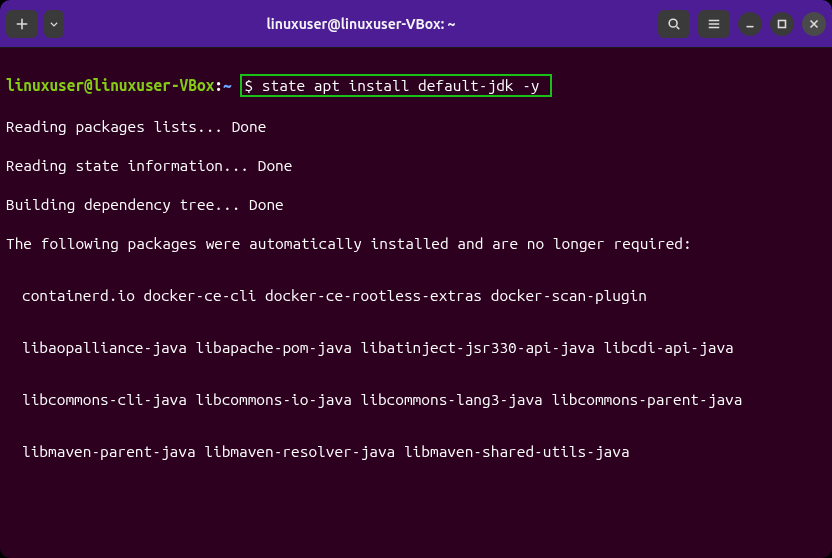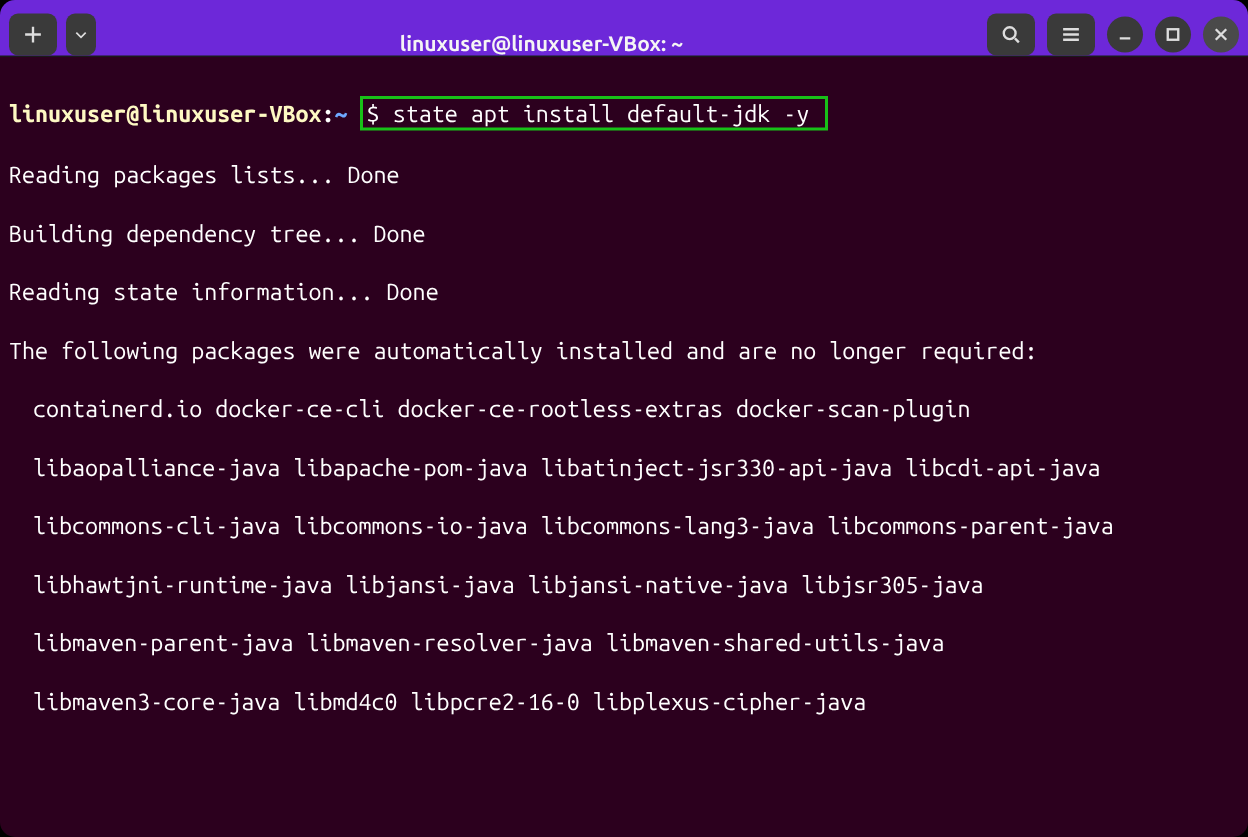--- a/index.html
+++ b/index.html
@@ -6,24 +6,24 @@
   body {
     width: 832px;
     height: 558px;
     background: #000;
     font-family: 'Ubuntu Mono', 'DejaVu Sans Mono', monospace;
     font-size: 15.5px;
     overflow: hidden;
     border-radius: 10px;
   }
   .titlebar {
-    height: 38px;
-    background: #6d28d9;
+    height: 48px;
+    background: #4c1d95;
     display: flex;
-    align-items: flex-end;
+    align-items: center;
     padding: 0 6px;
     gap: 6px;
     border-bottom: 1px solid #1a1a1a;
   }
   .tb-btn {
     height: 28px;
     min-width: 32px;
     background: #3a3a3a;
     border: none;
     border-radius: 6px;
@@ -57,30 +57,30 @@
   .icon-svg { width: 14px; height: 14px; stroke: currentColor; stroke-width: 1.8; fill: none; }
   .term {
     background: #2c001e;
     height: calc(558px - 38px);
     padding: 6px 6px;
     color: #fff;
     white-space: pre;
     line-height: 19.5px;
     overflow: hidden;
   }
-  .prompt-user { color: #fef9c3; font-weight: bold; }
+  .prompt-user { color: #84cc16; font-weight: bold; }
   .prompt-colon { color: #fff; font-weight: bold; }
   .prompt-path { color: #6fa8ff; font-weight: bold; }
   .cmd-box {
     border: 2px solid #18c018;
     padding: 0 2px;
     display: inline-block;
   }
   .cmd-text { color: #fff; }
-  .indent { padding-left: 16px; display: block; }
+  .indent { padding-left: 16px; display: block; margin-top: 13px; }
 </style>
 </head>
 <body>
 
 <div class="titlebar">
   <div class="tb-group">
     <button class="tb-btn" aria-label="New tab">
       <svg class="icon-svg" viewBox="0 0 16 16">
           <path d="M8 2v12M2 8h12"></path>
         </svg>
@@ -120,29 +120,27 @@
       <svg class="icon-svg" viewBox="0 0 16 16">
           <path d="M4 4l8 8M12 4l-8 8"></path>
         </svg>
     </button>
   </div>
 </div>
 
 <div class="term">
 <span style="display: block;"><span class="prompt-user">linuxuser@linuxuser-VBox</span><span class="prompt-colon">:</span><span class="prompt-path">~</span> <span class="cmd-box"><span class="cmd-text">$</span> <span class="cmd-text">state apt install default-jdk -y</span> </span></span>
 <span style="display: block;">Reading packages lists... Done</span>
+<span style="display: block;">Reading state information... Done</span>
 <span style="display: block;">Building dependency tree... Done</span>
-<span style="display: block;">Reading state information... Done</span>
 <span style="display: block;">The following packages were automatically installed and are no longer required:</span>
 <span class="indent">containerd.io docker-ce-cli docker-ce-rootless-extras docker-scan-plugin</span>
 <span class="indent">libaopalliance-java libapache-pom-java libatinject-jsr330-api-java libcdi-api-java</span>
 <span class="indent">libcommons-cli-java libcommons-io-java libcommons-lang3-java libcommons-parent-java</span>
-<span class="indent">libhawtjni-runtime-java libjansi-java libjansi-native-java libjsr305-java</span>
 <span class="indent">libmaven-parent-java libmaven-resolver-java libmaven-shared-utils-java</span>
-<span class="indent">libmaven3-core-java libmd4c0 libpcre2-16-0 libplexus-cipher-java</span>
 
 
 
 
 
 
 
 
 
 

